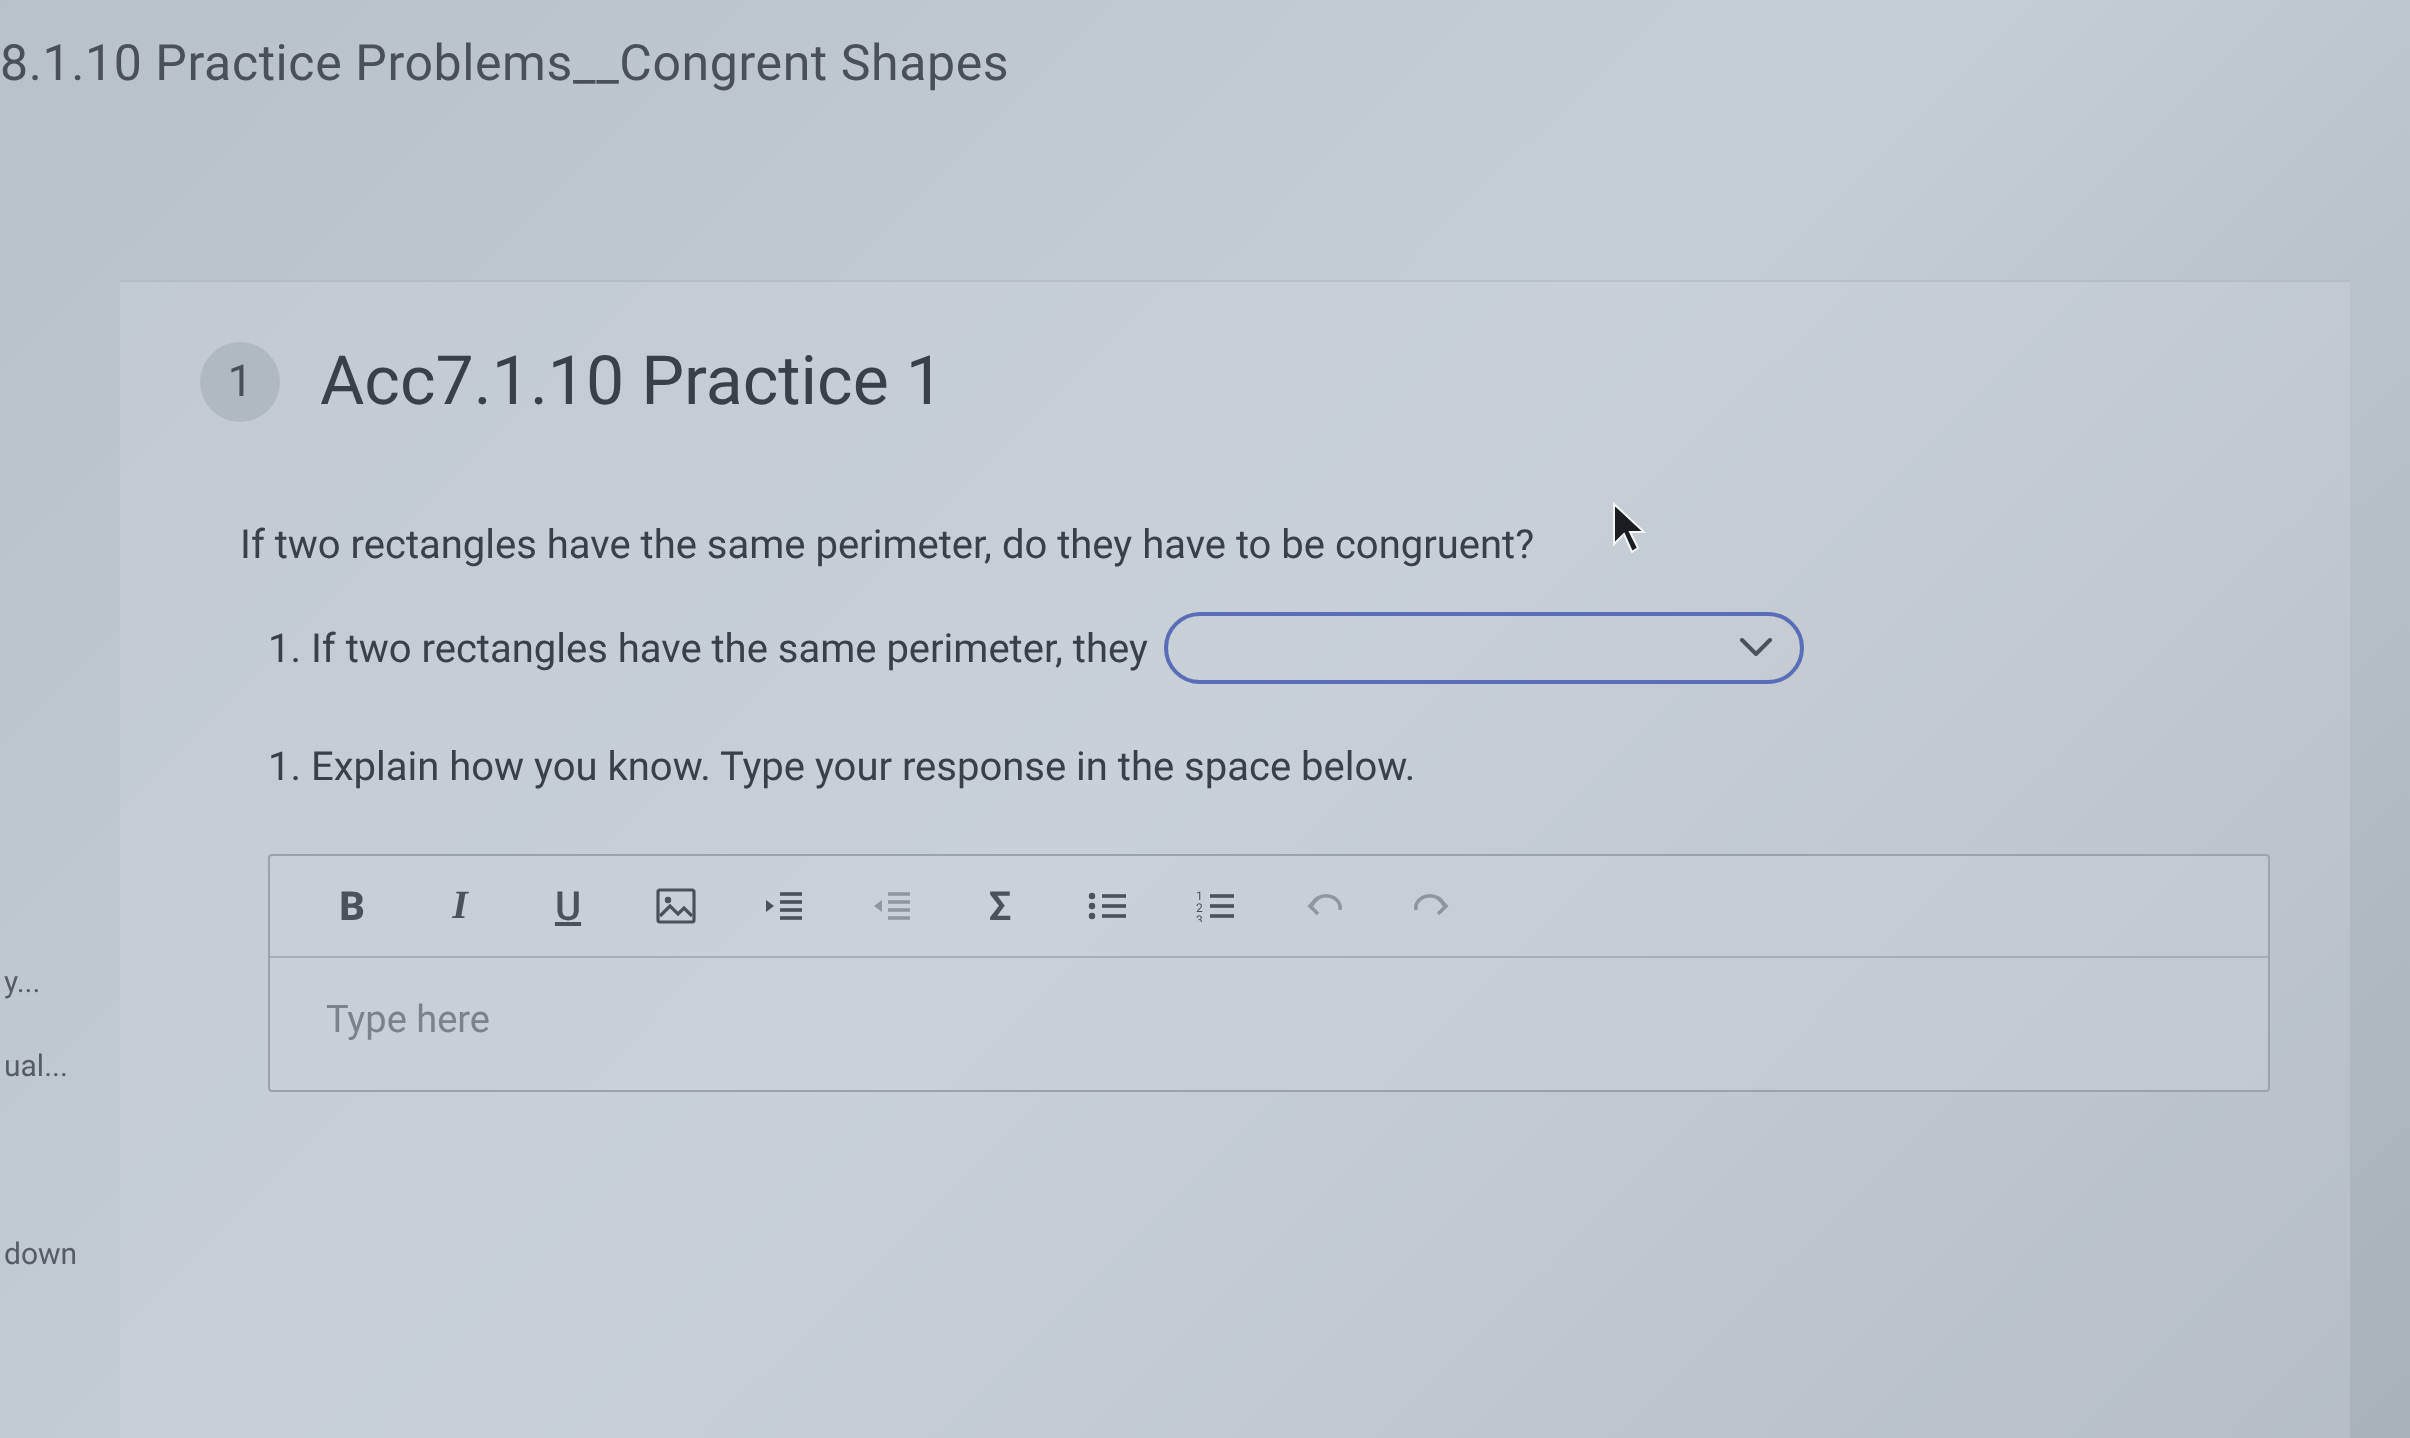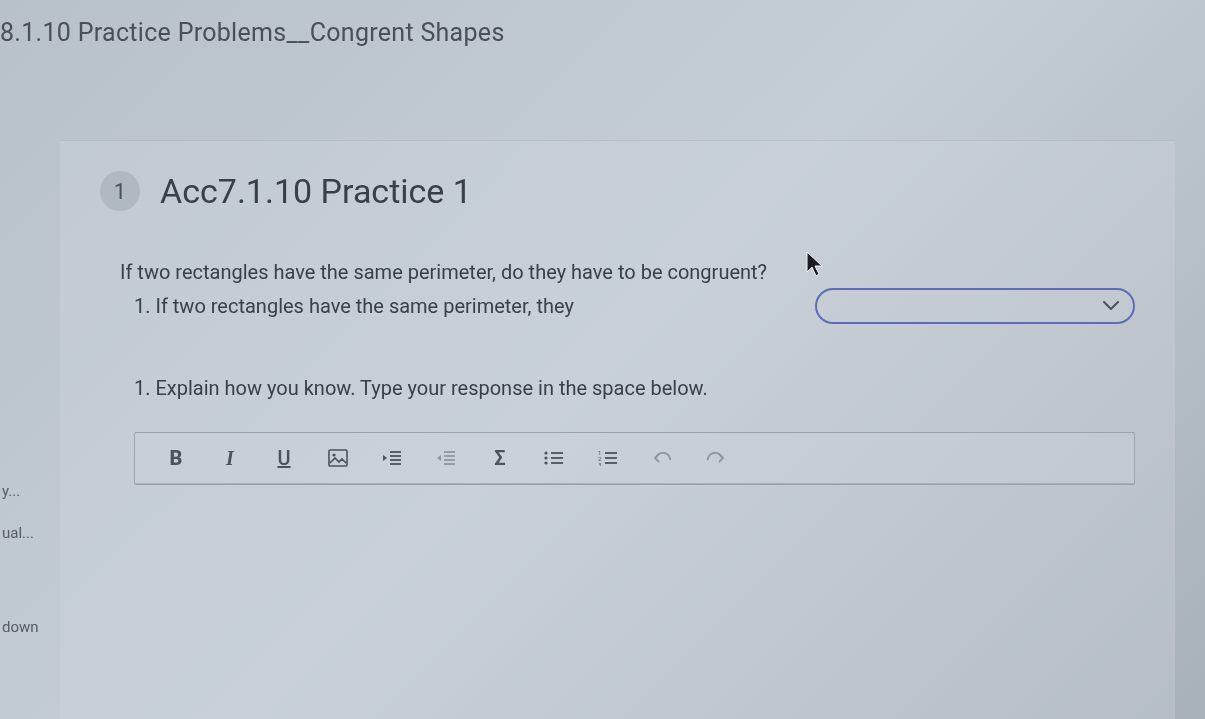--- a/index.html
+++ b/index.html
@@ -66,33 +66,33 @@
       font-weight: 400;
       color: #3a4048;
     }
     .question-body {
       padding-left: 20px;
       font-size: 20px;
       color: #3a4048;
       line-height: 1.6;
     }
     .prompt-line1 {
+      margin-bottom: 18px;
     }
     .prompt-line2 {
       margin-bottom: 38px;
       color: #4a5058;
     }
     .subq {
-      margin-bottom: 48px;
+      margin-bottom: 25px;
       display: flex;
       align-items: center;
       flex-wrap: wrap;
       gap: 8px;
       padding-left: 14px;
-      justify-content: space-between;
     }
     .subq-text {
       color: #3a4048;
     }
     .dropdown {
       display: inline-flex;
       align-items: center;
       justify-content: flex-end;
       min-width: 320px;
       height: 36px;
@@ -250,20 +250,21 @@
             <path d="M7 3 L3 7 L7 11" stroke="#4a525c" stroke-width="1.8" fill="none"></path>
           </svg>
         </span>
         <span class="tool-btn dim">
           <svg width="20" height="14" viewBox="0 0 20 14">
             <path d="M16 7 A7 6 0 0 0 2 9" stroke="#4a525c" stroke-width="1.8" fill="none"></path>
             <path d="M13 3 L17 7 L13 11" stroke="#4a525c" stroke-width="1.8" fill="none"></path>
           </svg>
         </span>
       </div>
+      <div class="editor-body">Type here</div>
     </div>
 
   </div>
 </div>
 
 <div class="cursor-pointer">
   <svg width="20" height="28" viewBox="0 0 20 28">
     <path d="M2 2 L2 22 L7 17 L11 26 L14 24 L10 16 L17 16 Z" fill="#1a1d22" stroke="#f5f6f7" stroke-width="1"></path>
   </svg>
 </div>

